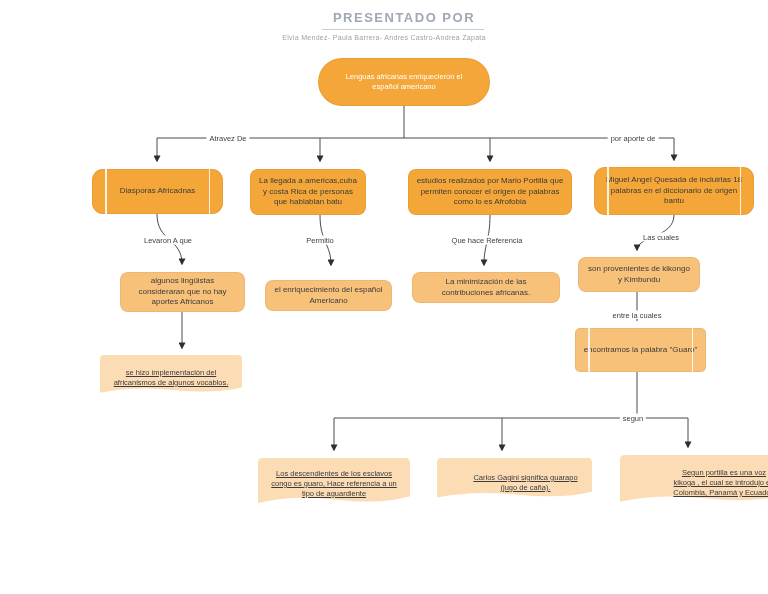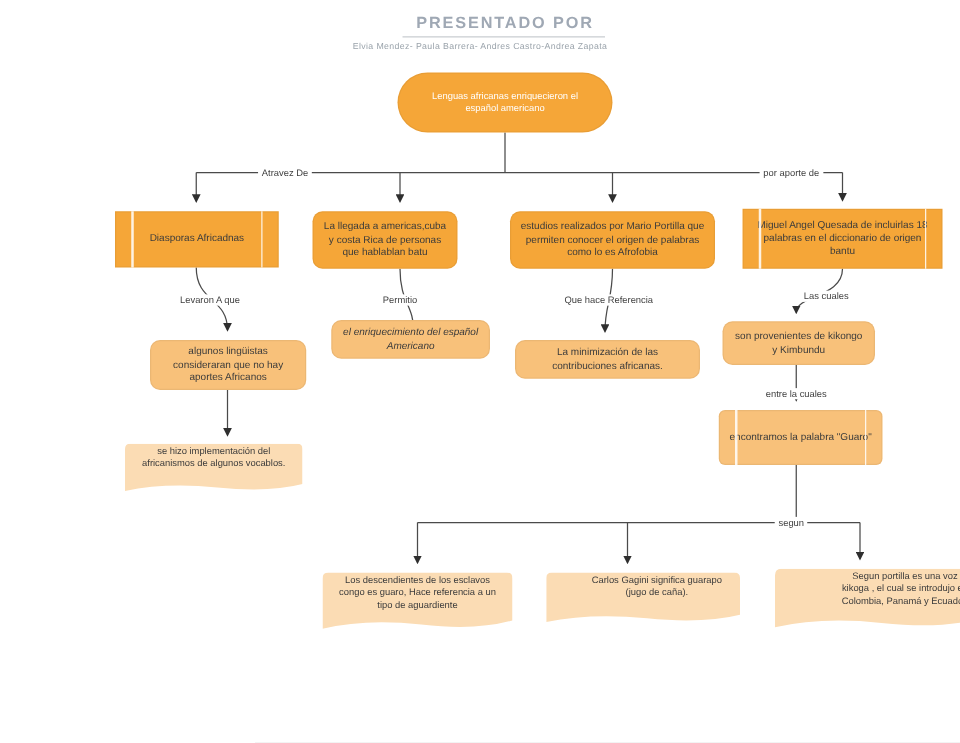--- a/index.html
+++ b/index.html
@@ -26,29 +26,29 @@
   svg.wires{position:absolute;left:0;top:0;}
   svg.wires path{stroke:var(--line);stroke-width:1;fill:none;}
   .node{
     position:absolute;box-sizing:border-box;display:flex;align-items:center;justify-content:center;
     text-align:center;color:var(--ink);font-size:8px;line-height:1.3;padding:3px 8px;
     border-radius:8px;box-shadow:0 0 0 1px rgba(0,0,0,0.05) inset;
   }
   .primary{background:var(--primary);}
   .secondary{background:var(--secondary);}
   .stadium{border-radius:24px;color:#ffffff;font-size:7.5px;padding:4px 16px;align-items:center;}
-  .bars{border-radius:0;}
+  .bars{border-radius:11px;}
   .bars::before,.bars::after{
     content:"";position:absolute;top:0;bottom:0;width:1.5px;background:rgba(255,255,255,.85);
   }
   .bars::before{left:13px;}
   .bars::after{right:13px;}
   .docnode{
-    position:absolute;box-sizing:border-box;display:flex;align-items:flex-start;justify-content:center;
-    text-align:center;color:var(--ink);font-size:7.5px;line-height:1.35;
+    position:absolute;box-sizing:border-box;display:flex;align-items:flex-end;justify-content:center;
+    text-align:center;color:var(--ink);font-size:7.5px;line-height:1.35;text-decoration:underline;
   }
   .docshape{position:absolute;left:0;top:0;width:100%;height:100%;}
   .docshape path{fill:var(--tertiary);}
   .doctext{position:relative;padding:1px 8px 9px;}
   .elabel{
     position:absolute;transform:translate(-50%,-50%);background:#ffffff;padding:0 3px;
     font-size:7.5px;color:#3f3f3f;white-space:nowrap;
   }
 </style>
 </head>
@@ -98,21 +98,21 @@
   <div class="node primary" style="left:408px;top:169px;width:164px;height:46px;">
     <span>estudios realizados por Mario Portilla que permiten conocer el origen de palabras como lo es Afrofobia</span>
   </div>
   <div class="node primary bars" style="left:594px;top:167px;width:160px;height:48px;">
     <span>Miguel Angel Quesada de incluirlas 18 palabras en el diccionario de origen bantu</span>
   </div>
 
   <div class="node secondary" style="left:120px;top:272px;width:125px;height:40px;">
     <span>algunos lingüistas consideraran que no hay aportes Africanos</span>
   </div>
-  <div class="node secondary" style="left:265px;top:256px;width:127px;height:31px;font-style:italic;">
+  <div class="node secondary" style="left:265px;top:280px;width:127px;height:31px;">
     <span>el enriquecimiento del español Americano</span>
   </div>
   <div class="node secondary" style="left:412px;top:272px;width:148px;height:31px;">
     <span>La minimización de las contribuciones africanas.</span>
   </div>
   <div class="node secondary" style="left:578px;top:257px;width:122px;height:35px;">
     <span>son  provenientes de kikongo y Kimbundu</span>
   </div>
 
   <div class="docnode" style="left:100px;top:355px;width:142px;height:42px;">

